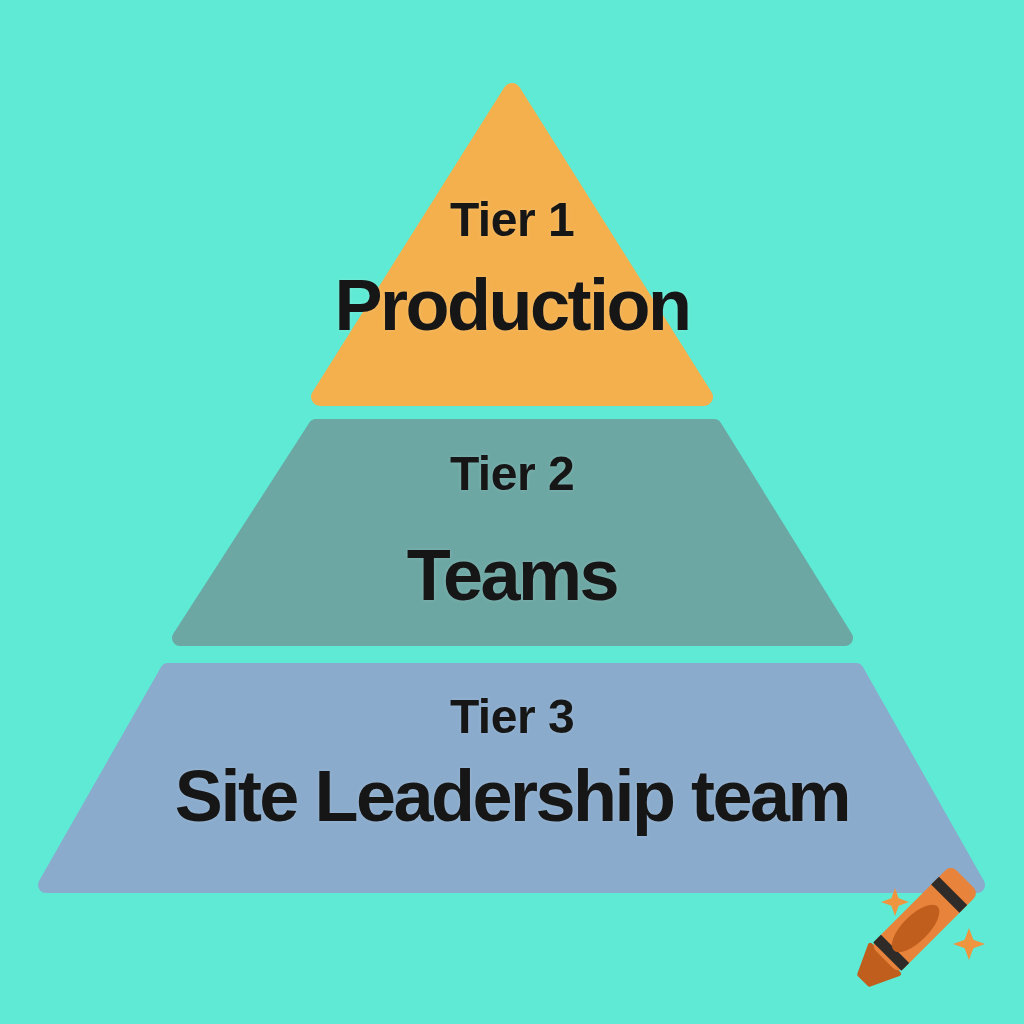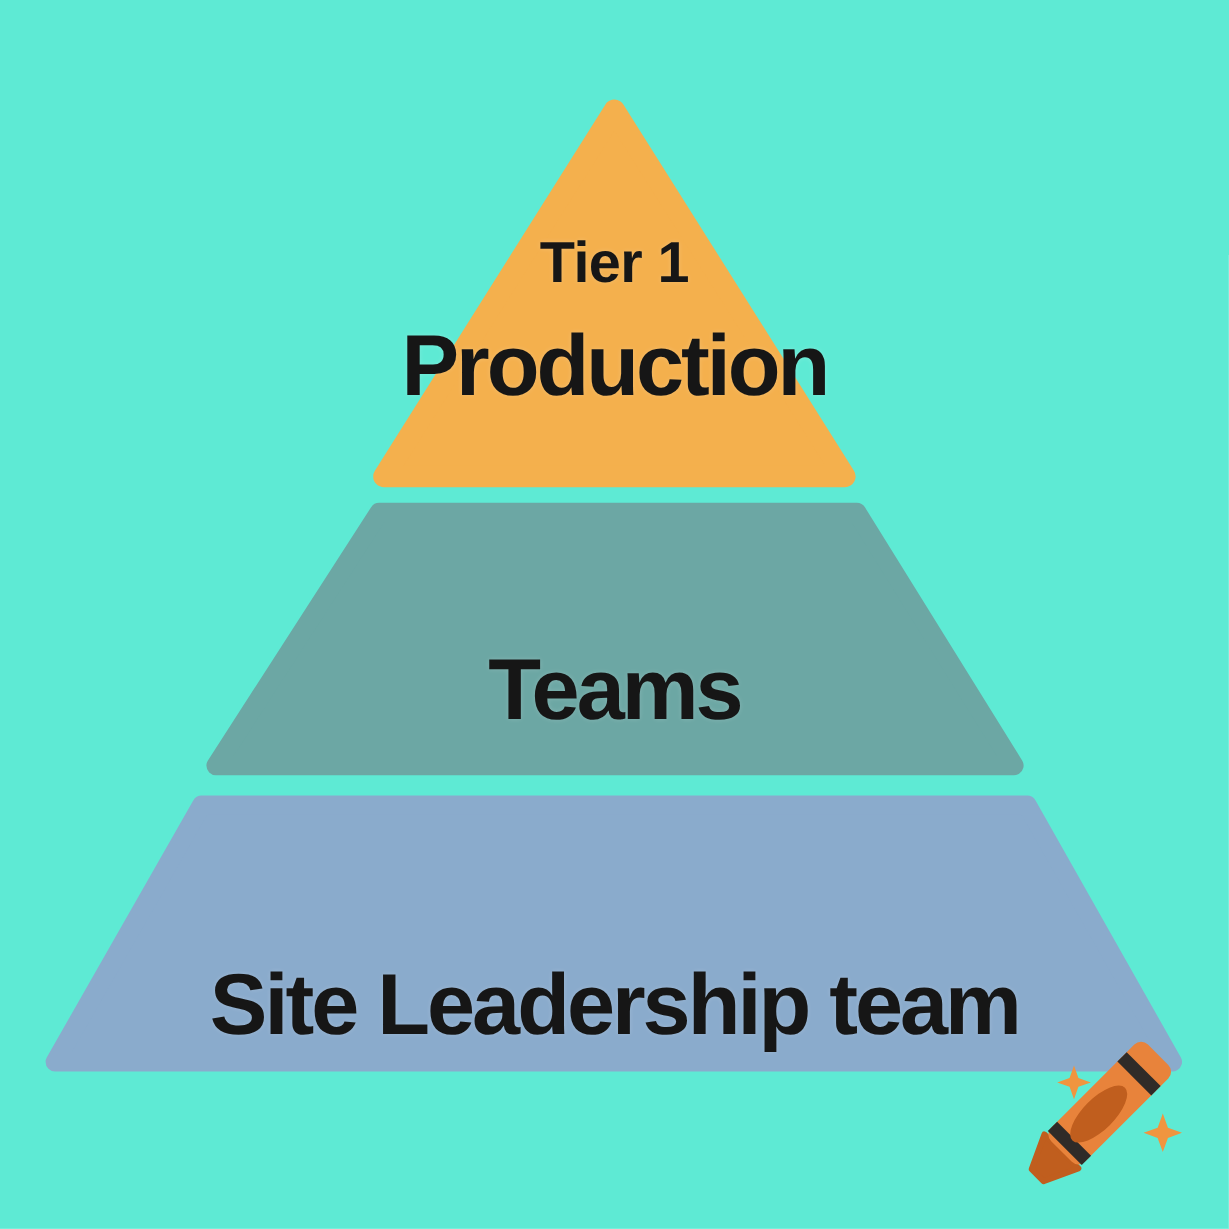--- a/index.html
+++ b/index.html
@@ -68,16 +68,18 @@
         <ellipse cx="-2" cy="0" rx="31" ry="13" fill="#C05E1E"></ellipse>
       </g>
       <path d="M895 888 L898.7 898.3 L909 902 L898.7 905.7 L895 916 L891.3 905.7 L881 902 L891.3 898.3 Z" fill="#F0953F"></path>
       <path d="M969 928 L973.3 939.7 L985 944 L973.3 948.3 L969 960 L964.7 948.3 L953 944 L964.7 939.7 Z" fill="#F0953F"></path>
     </g>
   </svg>
 
   <div class="tier-text tier-label t1-label" style="color: rgb(22, 22, 22);">Tier 1</div>
   <div class="tier-text tier-title t1-title" style="color: rgb(22, 22, 22);">Production</div>
 
+  <div class="tier-text tier-label t2-label" style="color: rgb(22, 22, 22);">Tier 2</div>
   <div class="tier-text tier-title t2-title" style="color: rgb(22, 22, 22); margin-top: 15px;">Teams</div>
 
-  <div class="tier-text tier-title t3-title" style="color: rgb(22, 22, 22); margin-top: 42px;">Site Leadership team</div>
+  <div class="tier-text tier-label t3-label" style="color: rgb(22, 22, 22);">Tier 3</div>
+  <div class="tier-text tier-title t3-title" style="color: rgb(22, 22, 22);">Site Leadership team</div>
 </div>
 
 </body></html>

